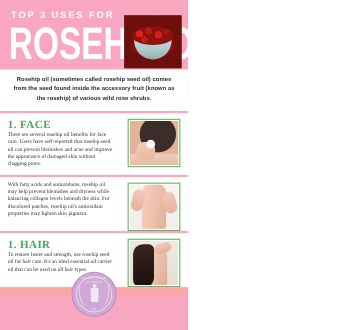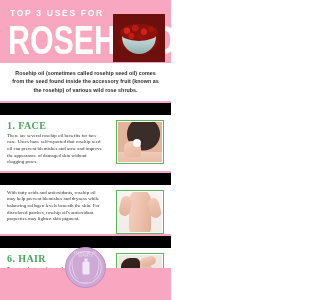--- a/index.html
+++ b/index.html
@@ -10,21 +10,21 @@
   body {
     width: 171px;
     height: 300px;
     overflow: hidden;
     font-family: "Liberation Sans", sans-serif;
   }
   .poster {
     position: relative;
     width: 171px;
     height: 300px;
-    background: #000000;
+    background: #fca5a5;
     overflow: hidden;
   }
 
   
   .header {
     position: relative;
     width: 171px;
     height: 63px;
     background: #f9a7c0;
     box-sizing: border-box;
@@ -113,21 +113,20 @@
   }
 
   
   .section {
     position: relative;
     width: 171px;
     box-sizing: border-box;
     padding: 5px 6px 5px 7px;
     min-height: 49px;
     background: #ffffff;
-    margin-top: 12px;
   }
   .section-body {
     width: 98px;
   }
   .sec-title {
     color: #4aa65a;
     font-family: "Liberation Serif", serif;
     font-size: 10px;
     font-weight: bold;
     letter-spacing: 0.4px;
@@ -396,21 +395,21 @@
         <div class="torso"></div>
         <div class="armL"></div>
         <div class="armR"></div>
       </div>
     </div>
   </div>
   <div class="divider"></div>
 
   <div class="section">
     <div class="section-body">
-      <div class="sec-title">6. HAIR</div>
+      <div class="sec-title">1. HAIR</div>
       <div class="sec-text">To restore luster and strength, use rosehip seed oil for hair care. It's an ideal essential oil carrier oil that can be used on all hair types.</div>
     </div>
     <div class="sec-photo">
       <div class="inner ph-hair">
         <div class="body"></div>
         <div class="hair"></div>
         <div class="arm"></div>
       </div>
     </div>
   </div>

